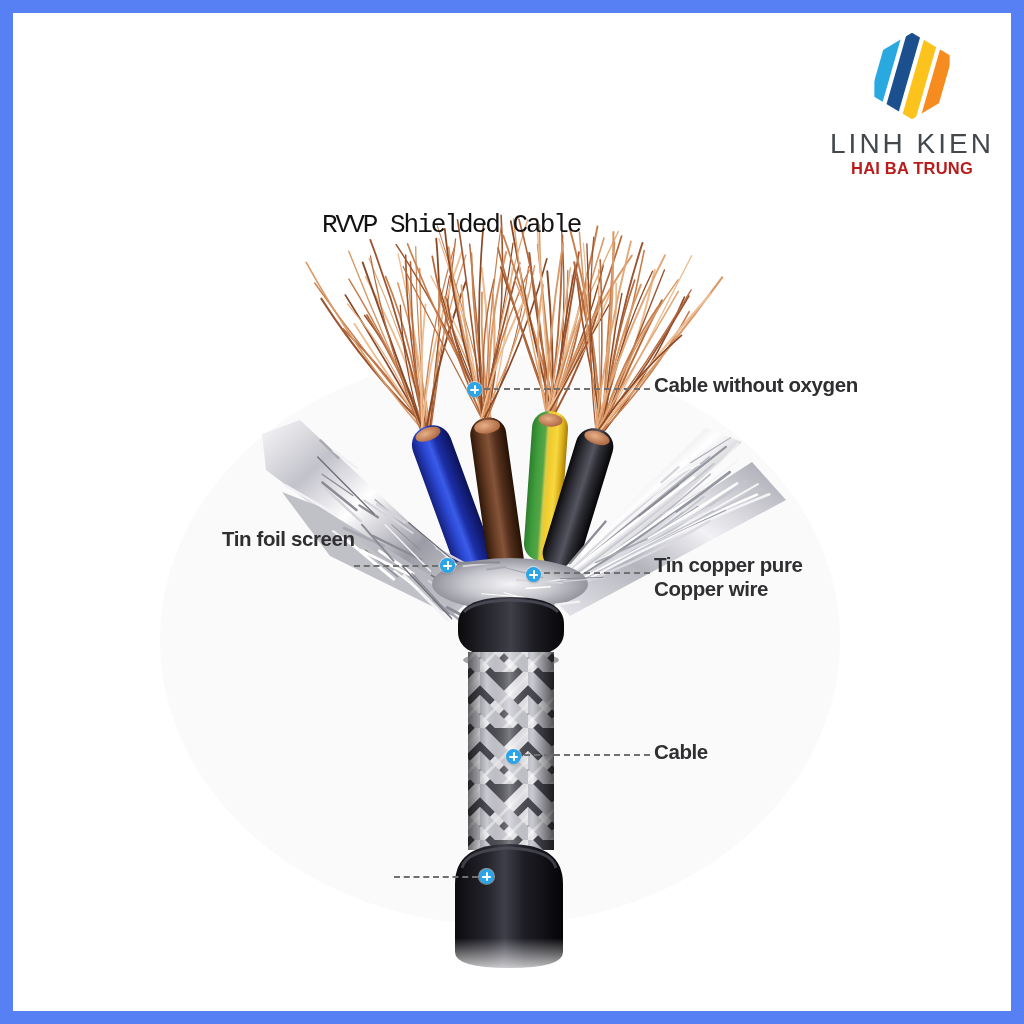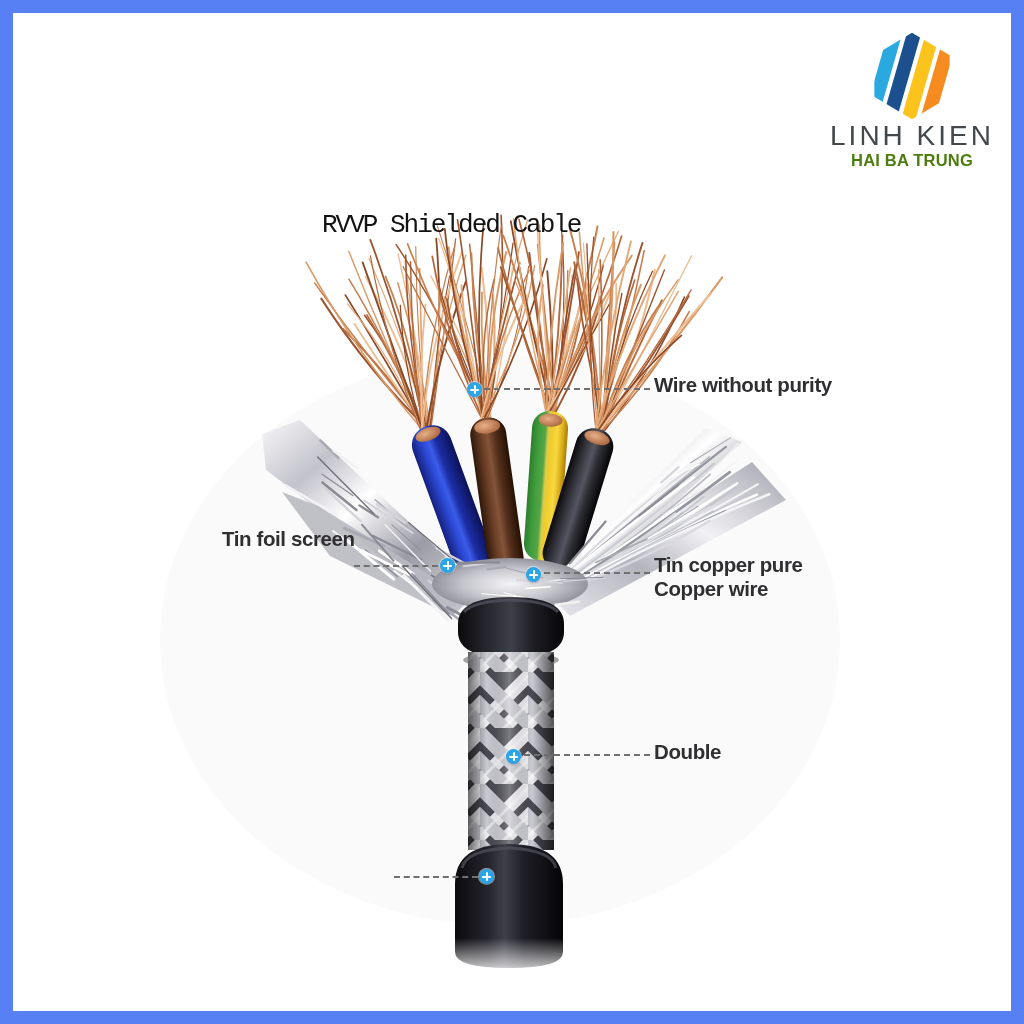--- a/index.html
+++ b/index.html
@@ -3,22 +3,22 @@
 <meta charset="utf-8">
 <style>
   html,body{margin:0;padding:0;background:#ffffff;}
   .page{position:relative;width:1024px;height:1024px;background:#ffffff;overflow:hidden;
         font-family:"Liberation Sans",sans-serif;}
   .border-overlay{position:absolute;inset:0;border:13px solid var(--frame,#5880f5);
         box-sizing:border-box;pointer-events:none;z-index:50;}
   svg.art{position:absolute;left:0;top:0;z-index:1;}
   .brand{position:absolute;left:812px;top:31px;width:200px;text-align:center;z-index:10;}
   .brand .logo{display:block;margin:0 auto;}
-  .brand-name{font-size:28px;line-height:30px;letter-spacing:3px;color:#43484c;margin-top:0;white-space:nowrap;}
-  .brand-sub{font-size:16.5px;line-height:19px;font-weight:700;letter-spacing:0.2px;color:#4d7c0f;white-space:nowrap;}
+  .brand-name{font-size:28px;line-height:30px;letter-spacing:3px;color:#43484c;margin-top:8px;white-space:nowrap;}
+  .brand-sub{font-size:16.5px;line-height:19px;font-weight:700;letter-spacing:0.2px;color:#b91c1c;white-space:nowrap;}
   .title{position:absolute;left:322px;top:204px;z-index:10;white-space:nowrap;
          font-family:"Liberation Mono",monospace;font-size:26px;line-height:42px;
          letter-spacing:-2px;color:var(--title,#121212);}
   .label{position:absolute;z-index:10;color:var(--labelc,#2f2f31);font-weight:700;
          font-size:20.5px;line-height:24px;letter-spacing:-0.4px;white-space:nowrap;}
   .dash{position:absolute;z-index:8;height:0;border-top:2px dashed var(--dashc,#707070);}
   .marker{position:absolute;z-index:12;width:15px;height:15px;border-radius:50%;
           background:var(--marker,#2ba5e8);box-shadow:0 1px 2px rgba(0,0,0,.3),0 0 0 1px rgba(255,255,255,.55);}
   .plus{position:absolute;inset:0;}
   .plus::before{content:"";position:absolute;left:3px;top:6.5px;width:9px;height:2px;background:#fff;border-radius:1px;}
@@ -410,31 +410,31 @@
         </g>
       </g>
     </svg>
     <div class="brand-name">LINH KIEN</div>
     <div class="brand-sub">HAI BA TRUNG</div>
   </div>
 
   <div class="title">RVVP Shielded Cable</div>
 
   <div class="label" style="left:654px;top:373px">
-    <div>Wire without purity</div>
+    <div>Cable without oxygen</div>
   </div>
   <div class="label" style="left:222px;top:527px">
     <div>Tin foil screen</div>
   </div>
   <div class="label" style="left:654px;top:553px">
     <div>Tin copper pure</div>
     <div>Copper wire</div>
   </div>
   <div class="label" style="left:654px;top:740px">
-    <div>Double</div>
+    <div>Cable</div>
   </div>
 
   <div class="dash" style="left:484px;top:388px;width:166px"></div>
   <div class="dash" style="left:354px;top:565px;width:84px"></div>
   <div class="dash" style="left:544px;top:572px;width:106px"></div>
   <div class="dash" style="left:524px;top:754px;width:126px"></div>
   <div class="dash" style="left:394px;top:876px;width:84px"></div>
 
   <div class="marker" style="left:467px;top:382px">
       <span class="plus"></span>

